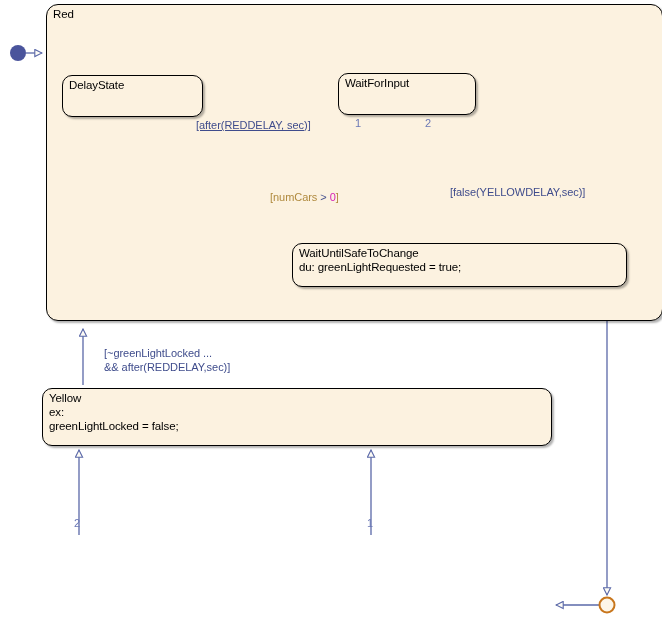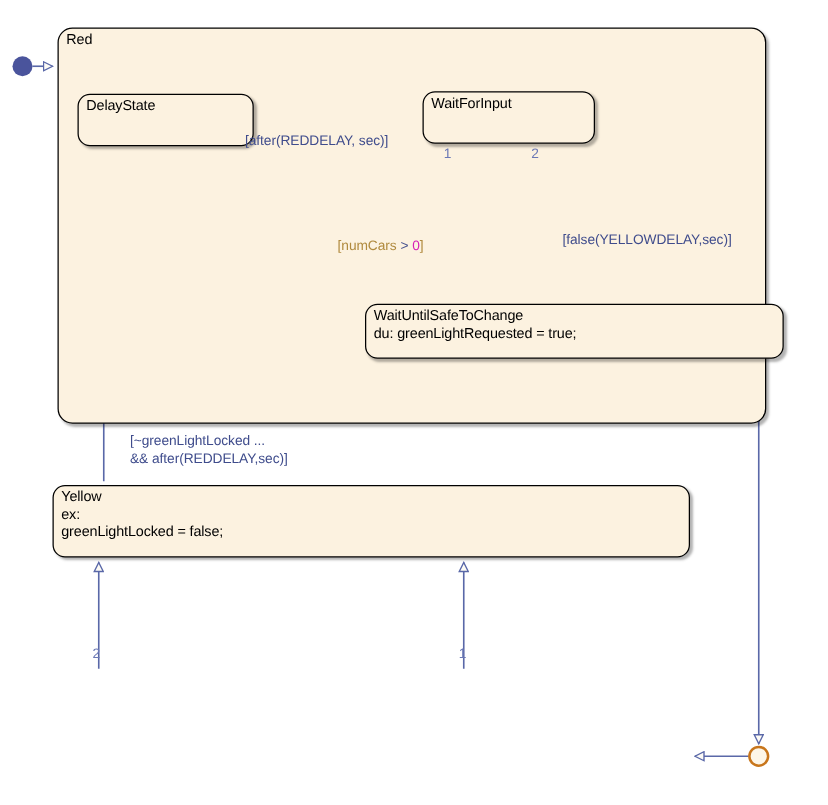--- a/index.html
+++ b/index.html
@@ -100,21 +100,21 @@
 
     <g>
       <line class="ln" x1="79" y1="535" x2="79" y2="450" marker-end="url(#ah)"></line>
     </g>
 
     <g>
       <line class="ln" x1="371" y1="535" x2="371" y2="450" marker-end="url(#ah)"></line>
     </g>
   </svg>
 
-  <div class="state super" style="left:46px;top:22px;width:567px;height:317px;">
+  <div class="state super" style="left:46px;top:4px;width:617px;height:317px;">
     <div class="label">Red</div>
   </div>
 
   <div class="state" style="left:62px;top:75px;width:141px;height:42px;">
     <div class="label">DelayState</div>
   </div>
 
   <div class="state" style="left:338px;top:73px;width:138px;height:42px;padding-left:12px;">
     <div class="label">WaitForInput</div>
   </div>
@@ -124,21 +124,21 @@
 du: greenLightRequested = true;</div>
   </div>
 
   <div class="state" style="left:42px;top:388px;width:510px;height:58px;">
     <div class="label">Yellow
 ex:
 greenLightLocked = false;</div>
   </div>
 
 
-  <div class="tlabel" style="left:196px;top:106px;">[after(REDDELAY, sec)]</div>
+  <div class="tlabel" style="left:196px;top:118px;text-decoration:underline;">[after(REDDELAY, sec)]</div>
 
   <div class="tlabel" style="left:258px;top:176px;">
     <span class="v">[numCars </span><span class="op">&gt; </span><span class="num">0</span><span class="v">]</span>
   </div>
 
   <div class="tlabel" style="left:450px;top:185px;">[false(YELLOWDELAY,sec)]</div>
 
   <div class="tlabel" style="left:104px;top:346px;">[~greenLightLocked ...
 &amp;&amp; after(REDDELAY,sec)]</div>
 

